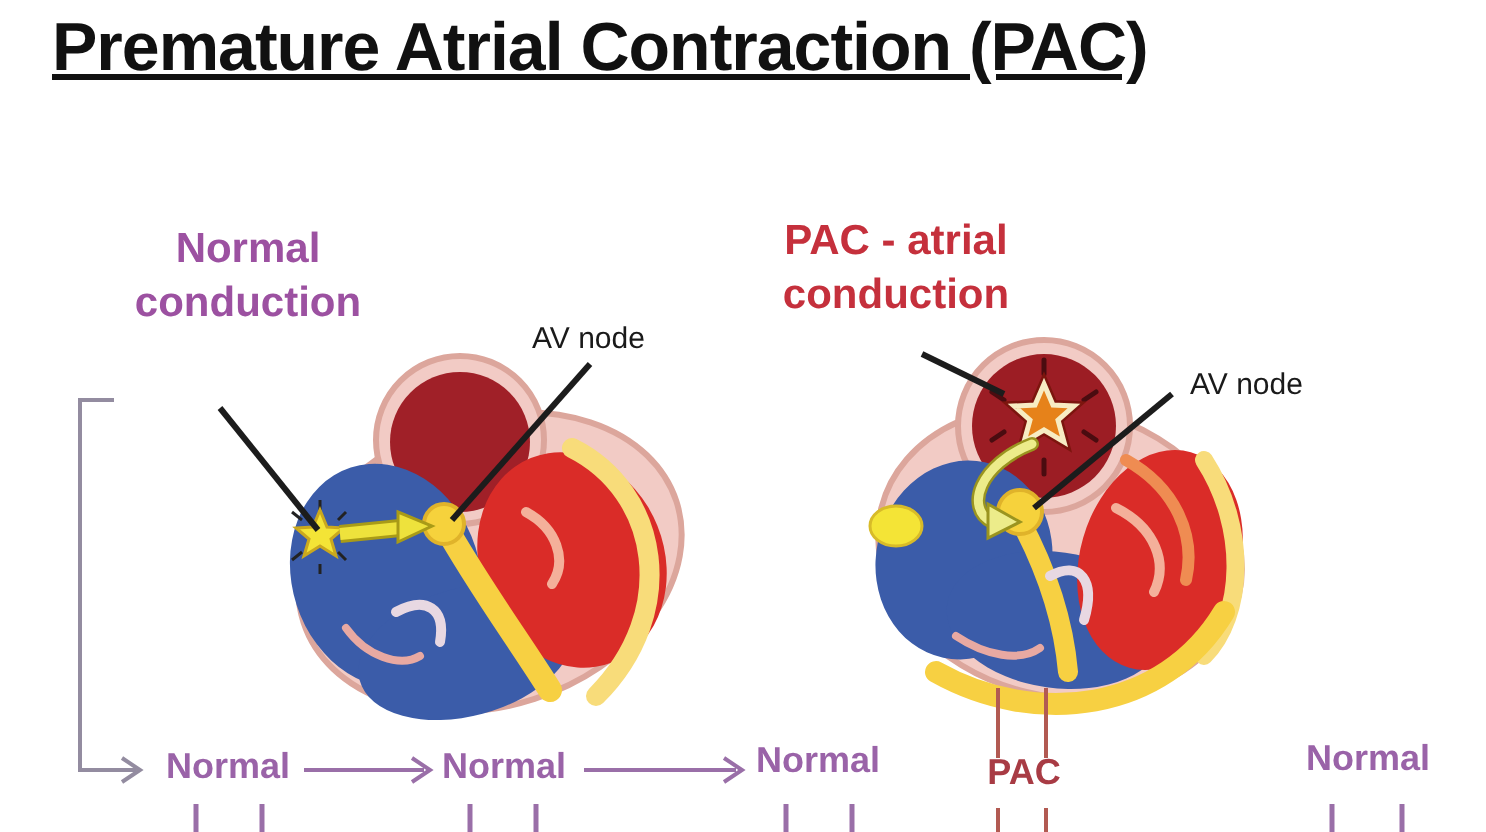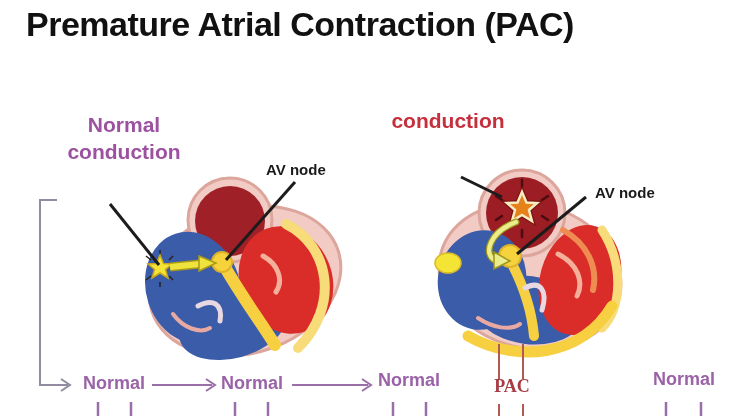--- a/index.html
+++ b/index.html
@@ -1,49 +1,50 @@
 <!DOCTYPE html>
 <html><head>
 <meta charset="utf-8">
 <style>
   html,body{margin:0;padding:0;background:#fff;}
   body{width:743px;height:416px;position:relative;overflow:hidden;
        font-family:"Liberation Sans","DejaVu Sans",sans-serif;}
   .abs{position:absolute;}
   #title{left:26px;top:5px;width:700px;font-size:34px;font-weight:bold;
-         color:#111;letter-spacing:-0.5px;white-space:nowrap;}
+         color:#111;letter-spacing:-0.5px;white-space:nowrap;text-decoration:underline;}
   .cond-label{text-align:center;font-weight:bold;line-height:1.28;}
   #left-cond-label{left:38px;top:112px;width:172px;font-size:21px;color:#9c51a1;}
   #right-cond-label{left:360px;top:108px;width:176px;font-size:21px;color:#c5303c;}
   .cond-label span{display:block;}
-  .avnode{font-size:15px;font-weight:bold;color:#1a1a1a;white-space:nowrap;}
+  .avnode{font-size:15px;font-weight:normal;color:#1a1a1a;white-space:nowrap;}
   #av-left{left:266px;top:161px;}
   #av-right{left:595px;top:184px;}
   .beat{font-size:18px;font-weight:bold;text-align:center;white-space:nowrap;}
   .beat-normal{color:#9a63a8;}
   .beat-pac{color:#a83b44;}
   #beat-0{left:78px;top:373px;width:72px;}
   #beat-1{left:216px;top:373px;width:72px;}
   #beat-2{left:373px;top:370px;width:72px;}
-  #beat-3{left:482px;top:376px;width:60px;font-family:Liberation Serif, serif;}
+  #beat-3{left:482px;top:376px;width:60px;}
   #beat-4{left:648px;top:369px;width:72px;}
   svg{display:block;}
   #overlay{left:0;top:0;}
 </style>
 </head>
 <body>
 
 <div class="abs" id="title">Premature Atrial Contraction (PAC)</div>
 
 <div class="abs cond-label" id="left-cond-label">
   <span>Normal</span>
   <span>conduction</span>
 </div>
 
 <div class="abs cond-label" id="right-cond-label">
+  <span>PAC - atrial</span>
   <span>conduction</span>
 </div>
 
 <div class="abs avnode" id="av-left">AV node</div>
 <div class="abs avnode" id="av-right">AV node</div>
 
 <svg class="abs" style="left:138px;top:176px;" width="210" height="195" viewBox="0 0 210 195">
 
   <ellipse cx="107" cy="105" rx="98" ry="72" transform="rotate(-18 107 105)" fill="#f2cbc5" stroke="#dca69c" stroke-width="3"></ellipse>
 

